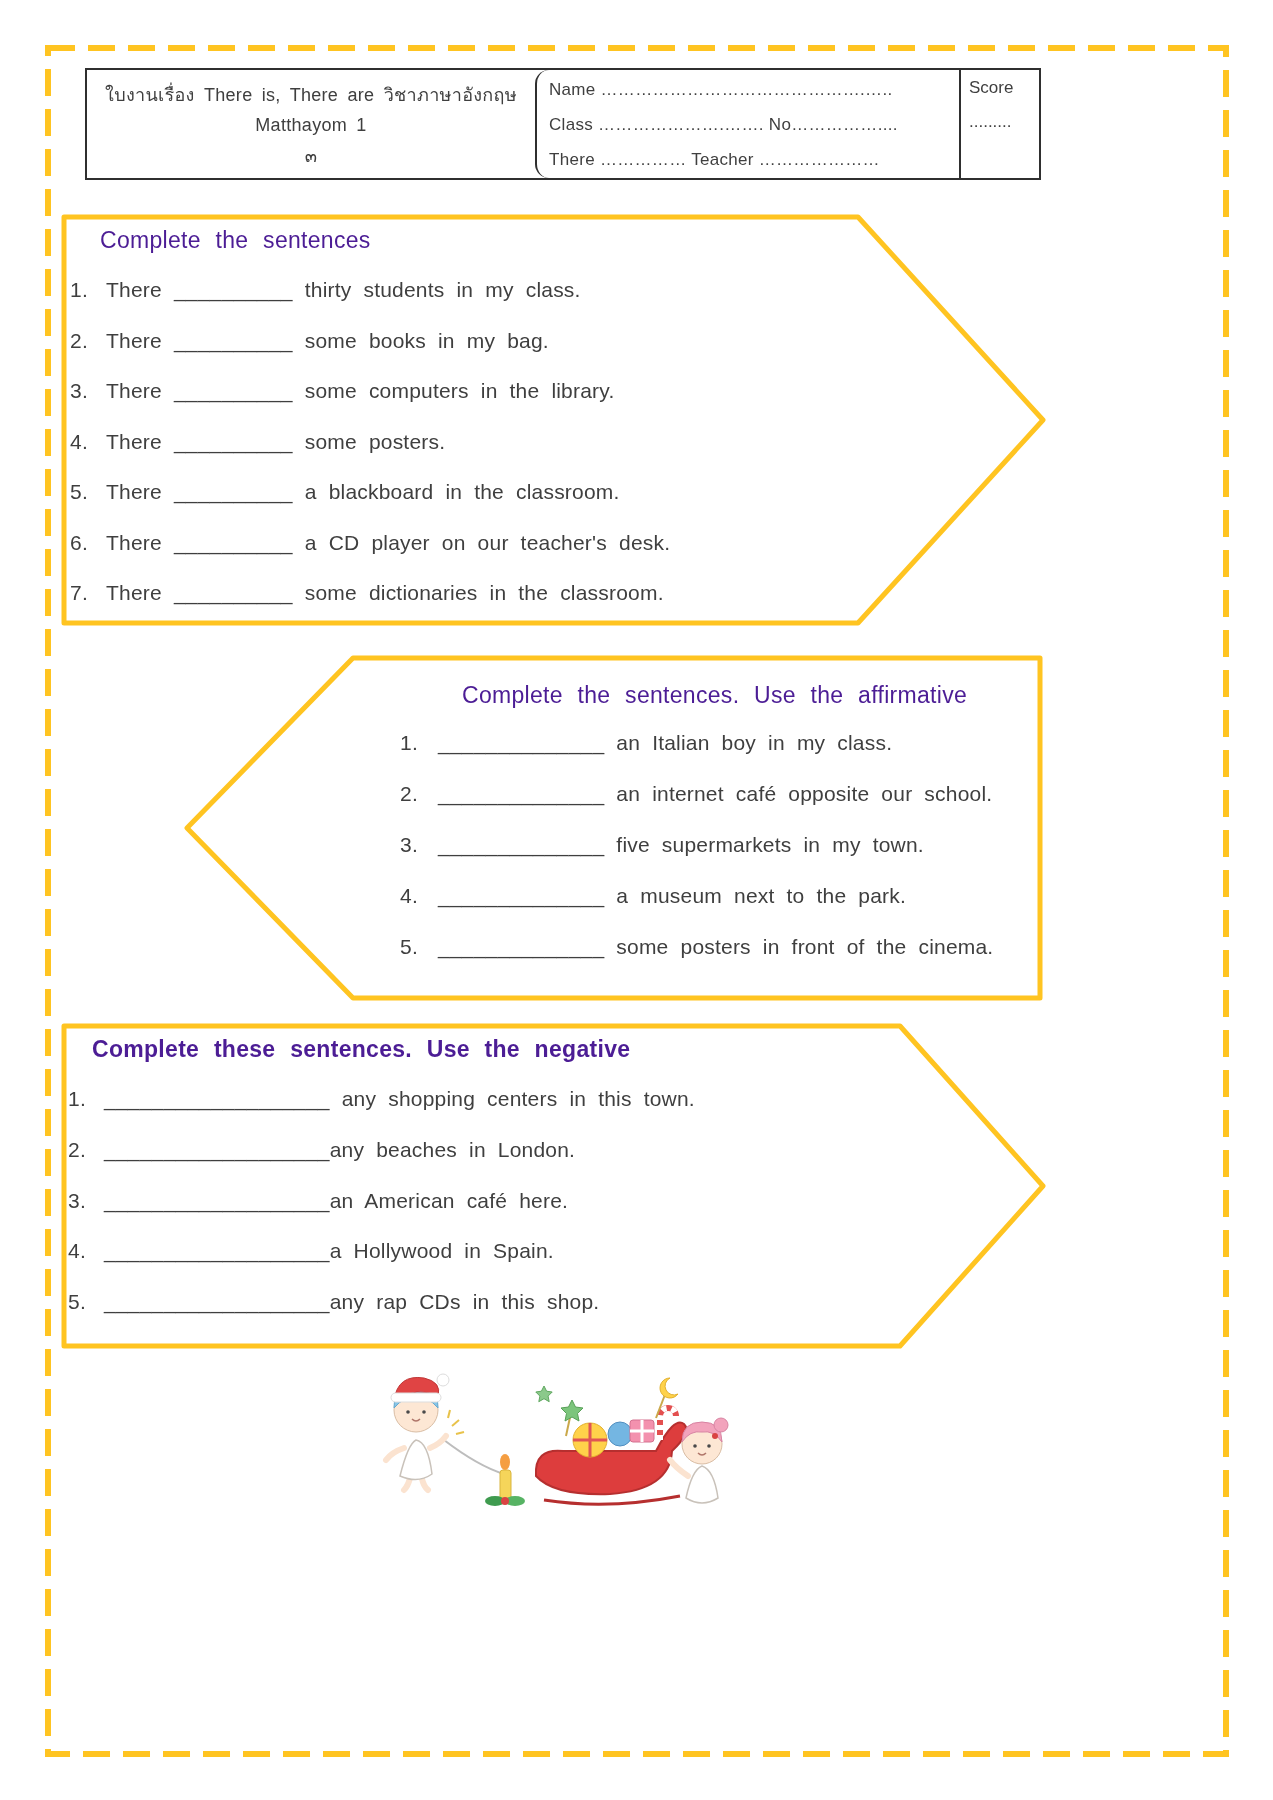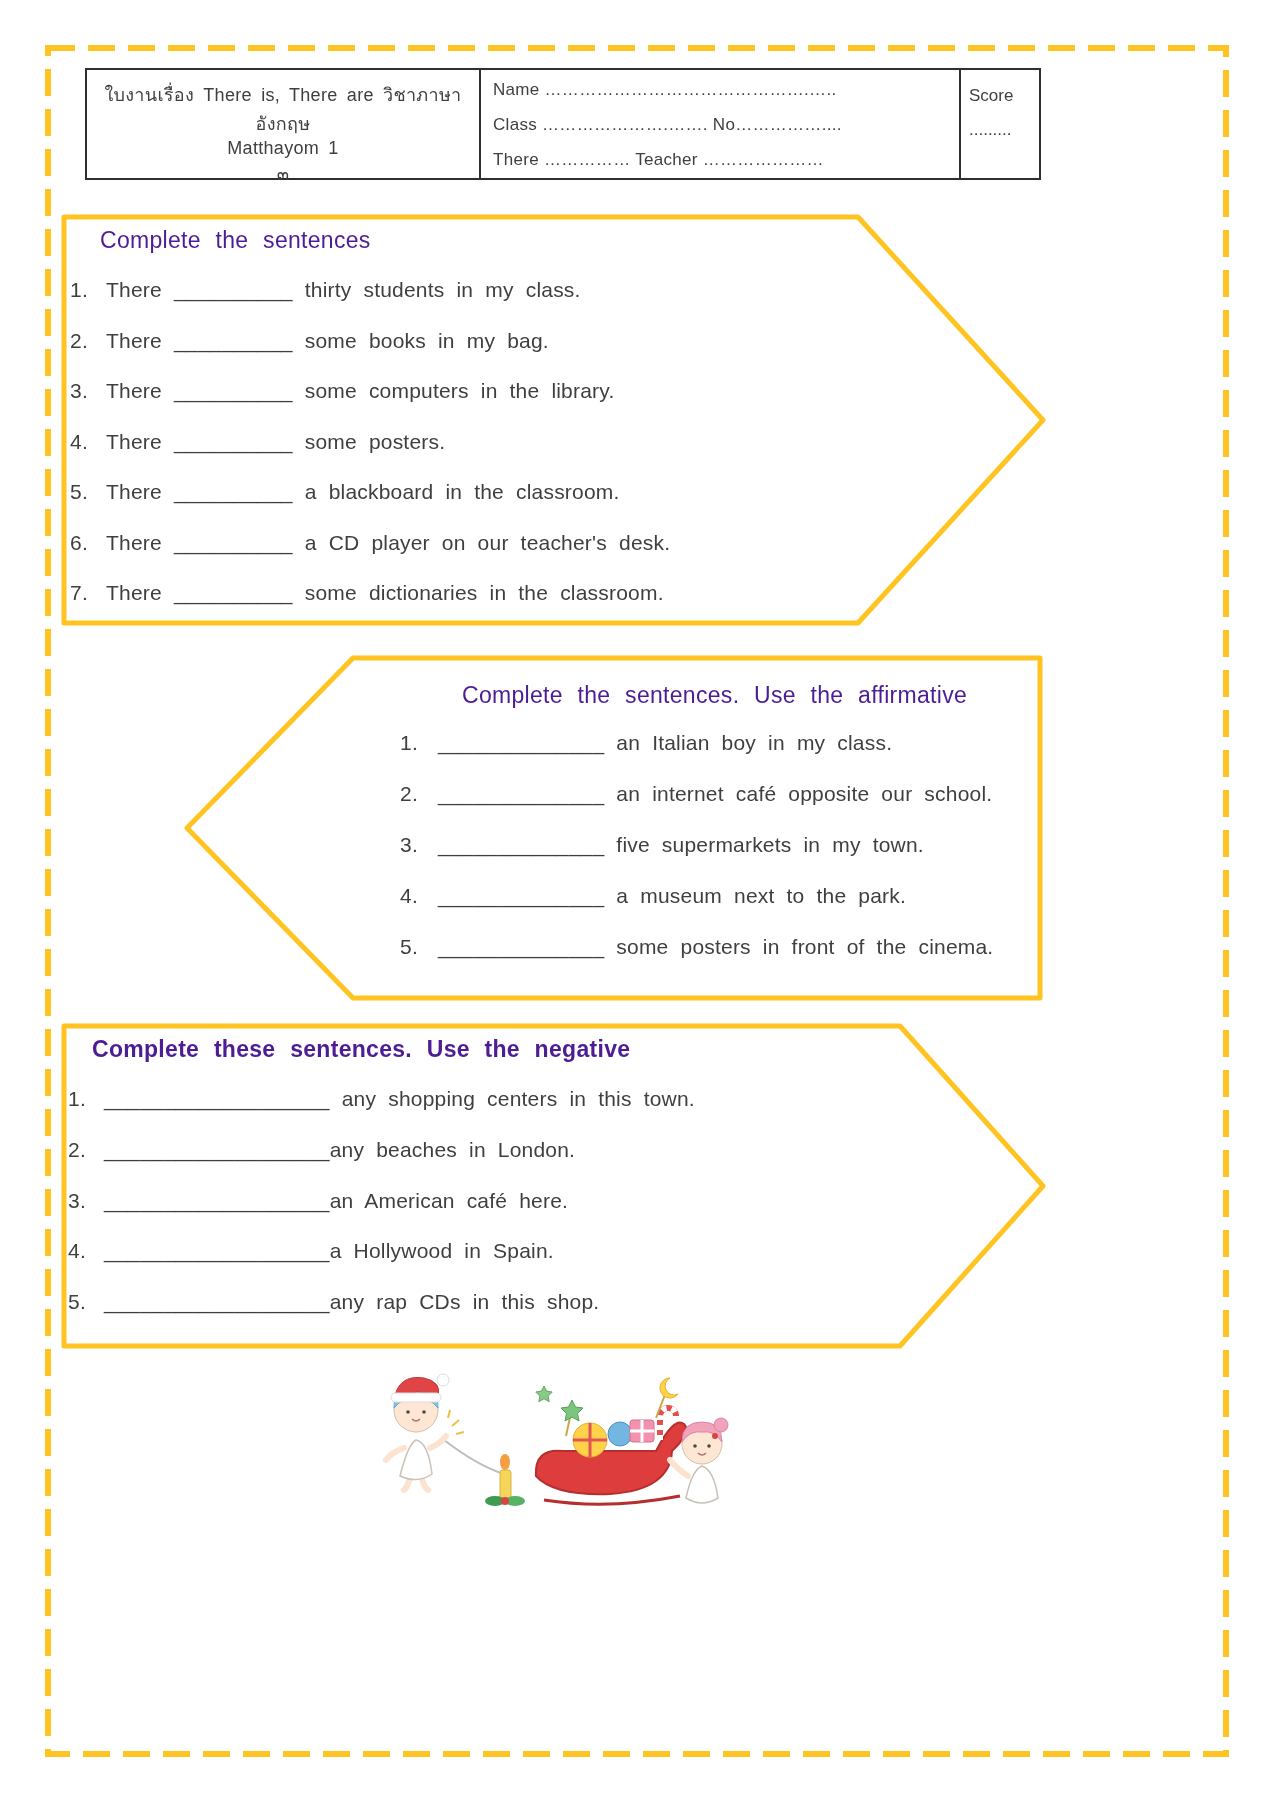--- a/index.html
+++ b/index.html
@@ -12,32 +12,32 @@
     overflow:hidden;
   }
   .border-svg { position:absolute; left:0; top:0; }
 
   
   .header-table {
     position:absolute; left:85px; top:68px; width:956px; height:112px;
     display:flex; border:2px solid #2f2f2f; background:#fff; z-index:2;
   }
   .cell-title {
-    width:392px; display:flex; flex-direction:column; align-items:center;
+    width:448px; display:flex; flex-direction:column; align-items:center;
     justify-content:space-between; padding:10px 6px 8px 6px; font-size:18px;
     letter-spacing:0.3px; word-spacing:4px; text-align:center;
   }
   .cell-info {
     flex:1; border-left:2px solid #2f2f2f; padding:10px 12px 8px 12px;
     display:flex; flex-direction:column; justify-content:space-between;
-    font-size:17px; letter-spacing:0.3px;
+    font-size:17px; letter-spacing:0.3px;border-radius:14px;
   }
   .cell-info > div { white-space:nowrap; overflow:hidden; }
   .cell-score {
-    width:80px; border-left:2px solid #2f2f2f; padding:16px 8px; font-size:17px;
+    width:80px; border-left:2px solid #2f2f2f; padding:8px 8px; font-size:17px;
     display:flex; flex-direction:column; gap:14px;
   }
 
   
   .section { position:absolute; z-index:1; }
   .section .outline { position:absolute; left:0; top:0; }
   .sec-heading {
     position:absolute; color:#4c1d95; font-size:23px;
     letter-spacing:0.3px; word-spacing:8px; white-space:nowrap;
   }

